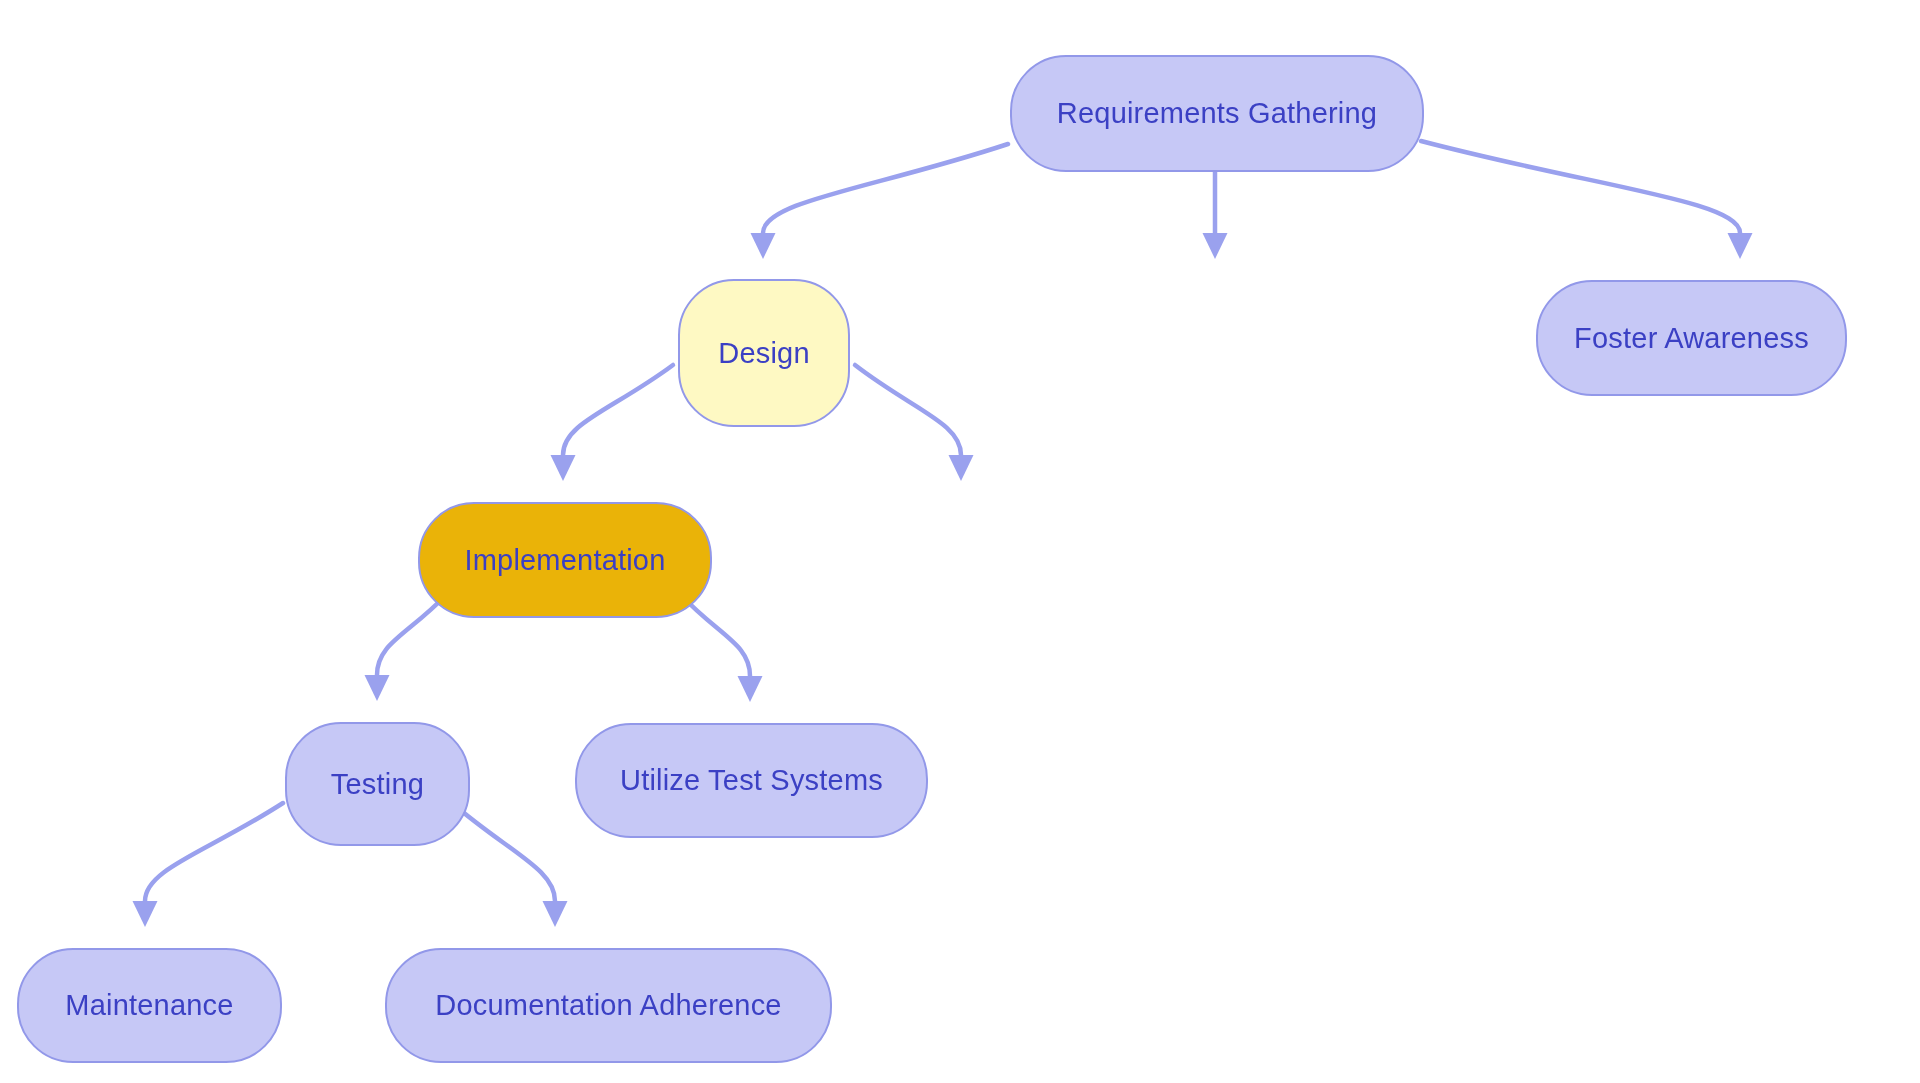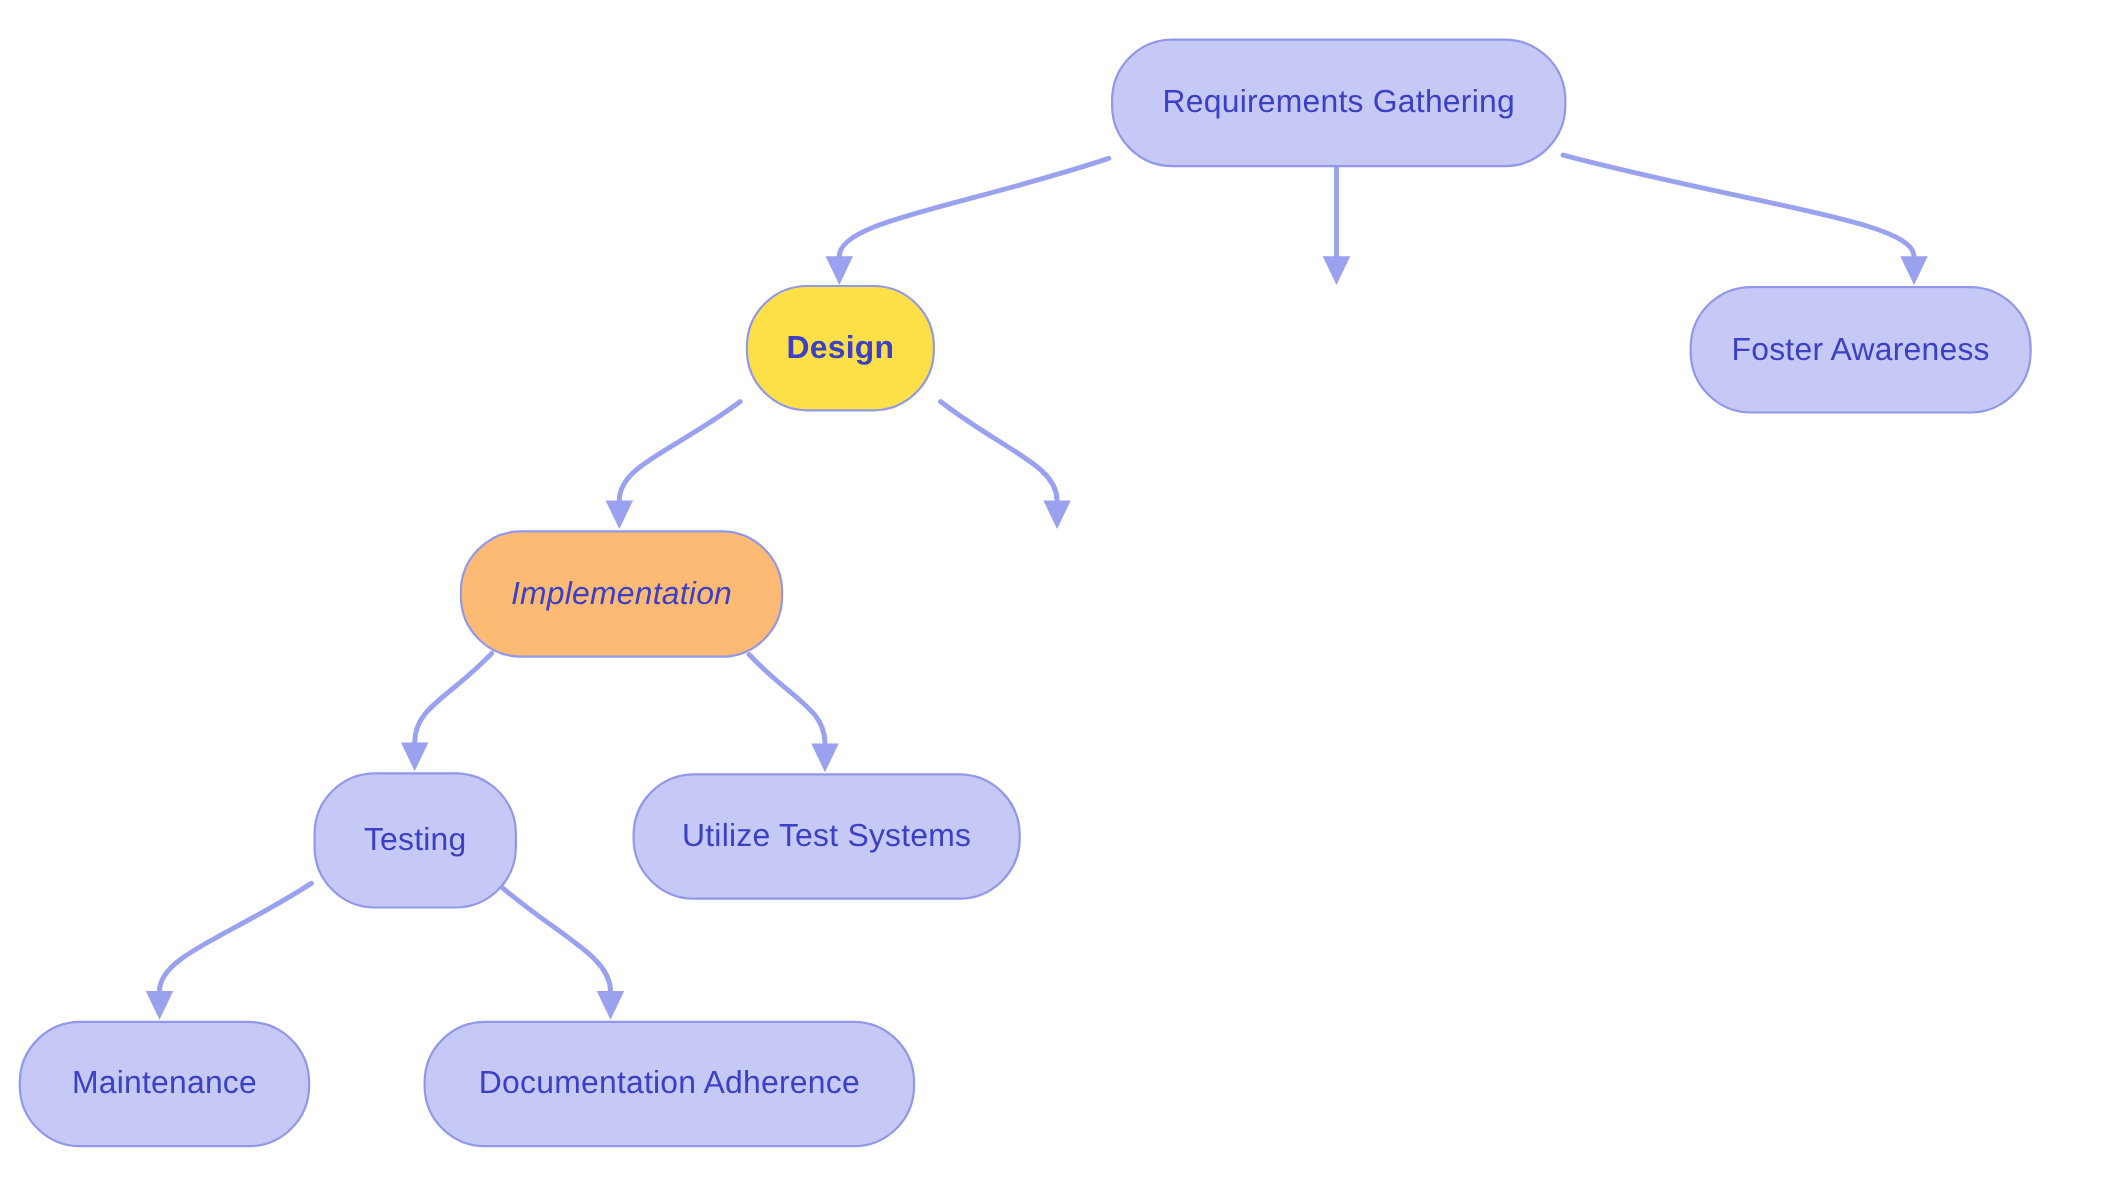--- a/index.html
+++ b/index.html
@@ -29,20 +29,21 @@
     display: flex;
     align-items: center;
     justify-content: center;
     text-align: left;
     border-radius: 56px;
     border: 2px solid;
     font-size: 29px;
     font-weight: 400;
     letter-spacing: 0.2px;
     white-space: nowrap;
+    margin-top: 20px;
   }
 </style>
 </head>
 <body>
 
 <div class="canvas">
   <svg class="edges-layer" width="1920" height="1083" viewBox="0 0 1920 1083" xmlns="http://www.w3.org/2000/svg">
       <g>
         <path d="M 1008 144 C 873.25 188.5, 763 201, 763 233" fill="none" stroke="#9aa1ee" stroke-width="4.5" stroke-linecap="round"></path>
         <polygon points="750.5,233 775.5,233 763,259" fill="#9aa1ee"></polygon>
@@ -77,27 +78,27 @@
       </g>
       <g>
         <path d="M 452 803 C 508.65 852, 555 869, 555 901" fill="none" stroke="#9aa1ee" stroke-width="4.5" stroke-linecap="round"></path>
         <polygon points="542.5,901 567.5,901 555,927" fill="#9aa1ee"></polygon>
       </g>
     </svg>
 
 <div class="node" style="left: 1010px; top: 35px; width: 414px; height: 117px; background: rgb(198, 200, 246); border-color: rgb(146, 152, 233);">
       <span style="color: rgb(59, 64, 196);">Requirements Gathering</span>
     </div>
-    <div class="node" style="left: 678px; top: 259px; width: 172px; height: 115px; background: #fde047; border-color: rgb(146, 152, 233); font-weight: bold;">
+    <div class="node" style="left: 678px; top: 259px; width: 172px; height: 148px; background: #fef9c3; border-color: rgb(146, 152, 233);">
       <span style="color: rgb(59, 64, 196);">Design</span>
     </div>
     <div class="node" style="left: 1536px; top: 260px; width: 311px; height: 116px; background: rgb(198, 200, 246); border-color: rgb(146, 152, 233);">
       <span style="color: rgb(59, 64, 196);">Foster Awareness</span>
     </div>
-    <div class="node" style="left: 418px; top: 482px; width: 294px; height: 116px; background: #fdba74; border-color: rgb(146, 152, 233); font-style: italic;">
+    <div class="node" style="left: 418px; top: 482px; width: 294px; height: 116px; background: #eab308; border-color: rgb(146, 152, 233);">
       <span style="color: rgb(59, 64, 196);">Implementation</span>
     </div>
     <div class="node" style="left: 285px; top: 702px; width: 185px; height: 124px; background: rgb(198, 200, 246); border-color: rgb(146, 152, 233);">
       <span style="color: rgb(59, 64, 196);">Testing</span>
     </div>
     <div class="node" style="left: 575px; top: 703px; width: 353px; height: 115px; background: rgb(198, 200, 246); border-color: rgb(146, 152, 233);">
       <span style="color: rgb(59, 64, 196);">Utilize Test Systems</span>
     </div>
     <div class="node" style="left: 385px; top: 928px; width: 447px; height: 115px; background: rgb(198, 200, 246); border-color: rgb(146, 152, 233);">
       <span style="color: rgb(59, 64, 196);">Documentation Adherence</span>

